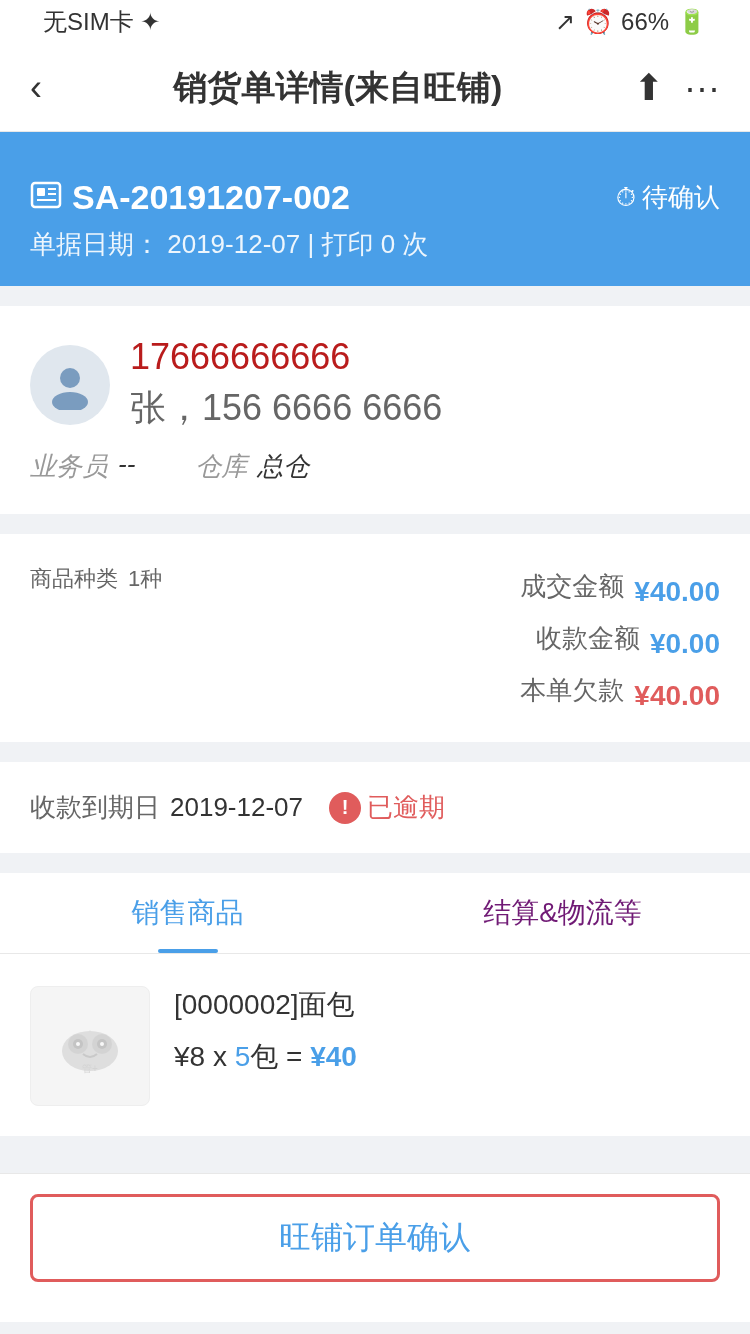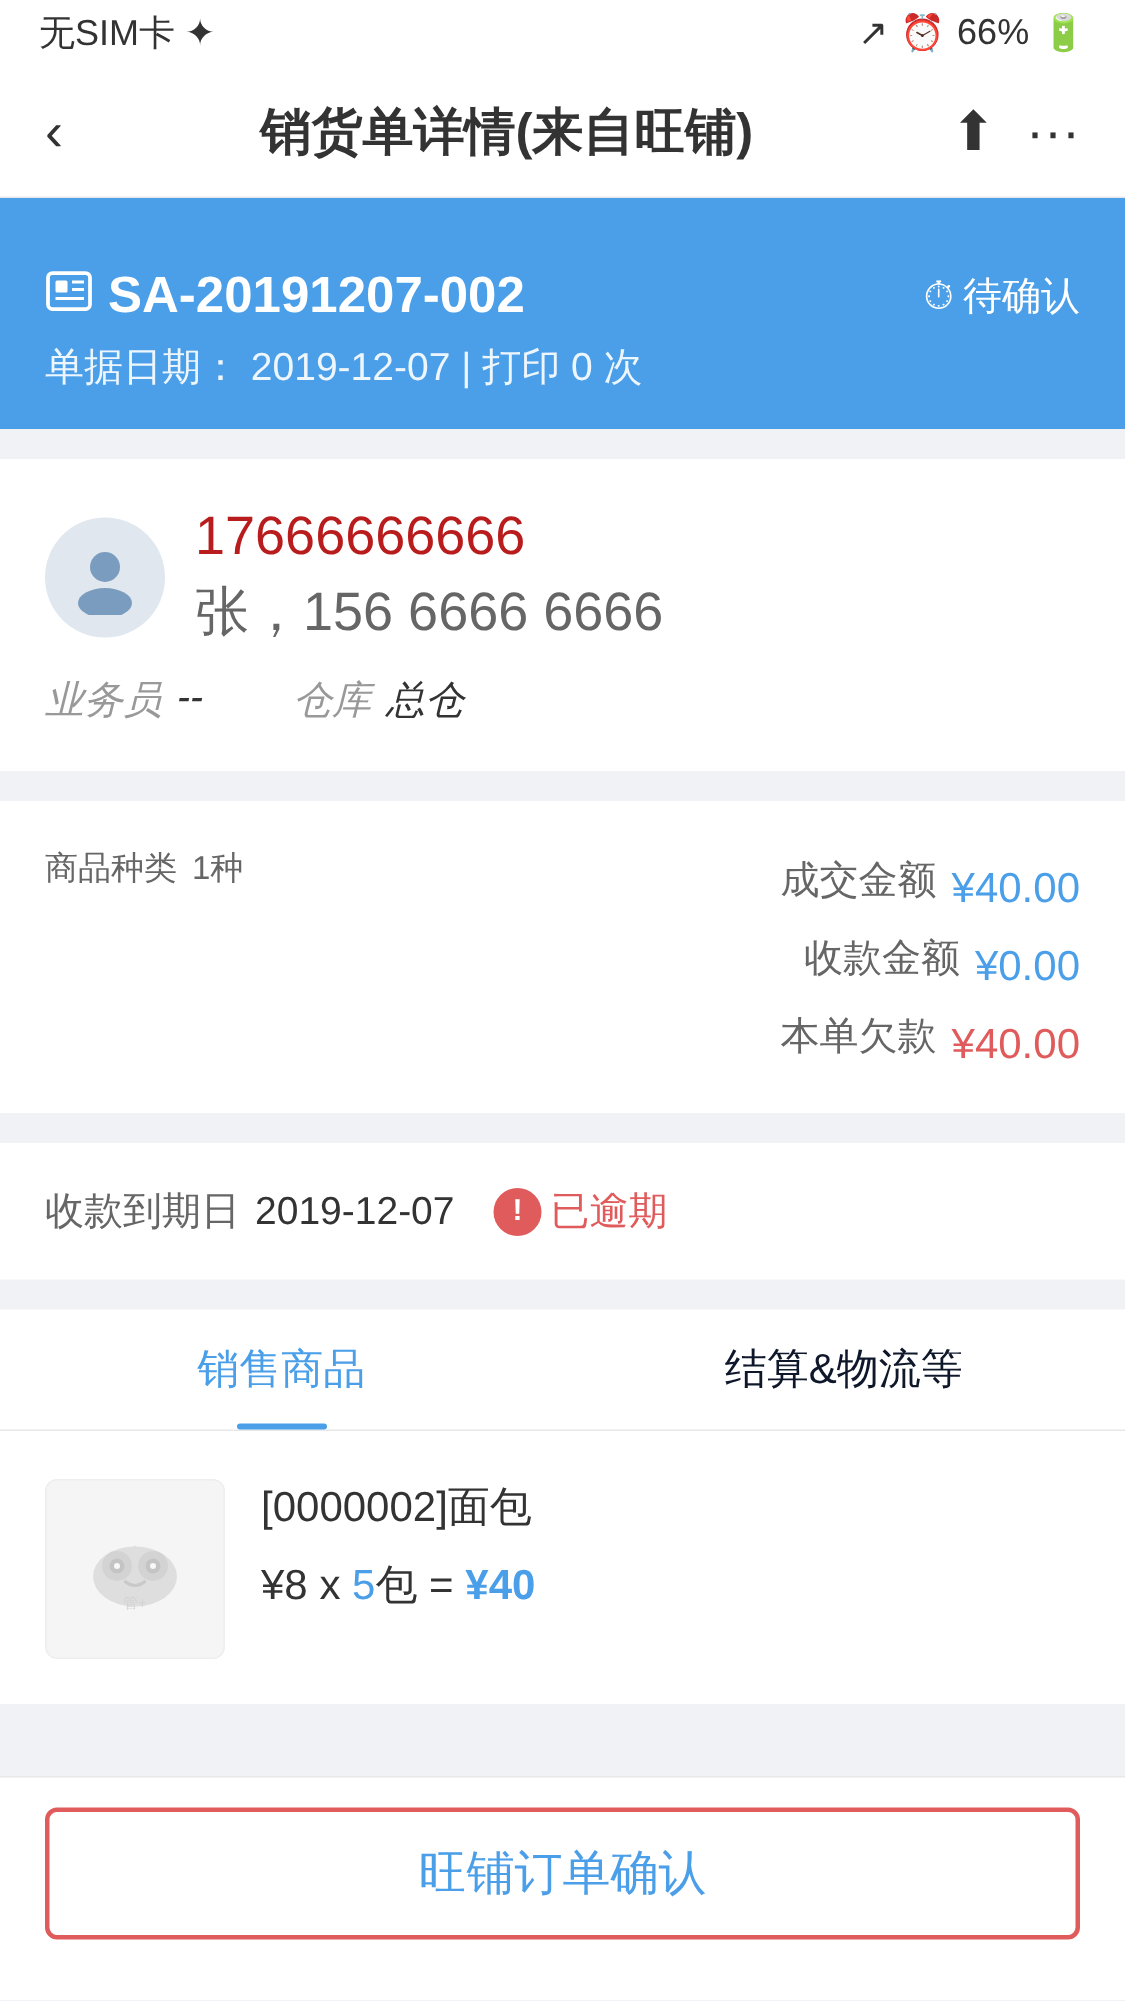--- a/index.html
+++ b/index.html
@@ -13,21 +13,21 @@
       color: #333;
     }
 
     
     .status-bar {
       height: 44px;
       background: #fff;
       display: flex;
       align-items: center;
       justify-content: space-between;
-      padding: 0 26px;
+      padding: 0 43px;
       font-size: 24px;
       font-weight: 500;
       gap: 48px;
     }
     .status-left {
       display: flex;
       align-items: center;
       gap: 12px;
     }
     .status-center {
@@ -175,21 +175,21 @@
       align-items: flex-end;
       gap: 8px;
     }
     .amount-row {
       display: flex;
       align-items: center;
       gap: 10px;
       font-size: 26px;
     }
     .amount-label { color: #666; }
-    .amount-value { color: #4a9fe8; font-weight: 400; font-size: 28px; margin-top: 12px; }
+    .amount-value { color: #4a9fe8; font-weight: 700; font-size: 28px; margin-top: 12px; }
     .amount-value.red { color: #e05c5c; }
 
     
     .due-section {
       background: #fff;
       padding: 28px 30px;
       margin-top: 20px;
       display: flex;
       align-items: center;
       gap: 10px;
@@ -225,21 +225,21 @@
       display: flex;
       border-bottom: 1px solid #e8e8e8;
     }
     .tab-item {
       flex: 1;
       height: 80px;
       display: flex;
       align-items: center;
       justify-content: center;
       font-size: 28px;
-      color: #0f172a;
+      color: #701a75;
       position: relative;
       cursor: pointer;
     }
     .tab-item.active {
       color: #4a9fe8;
     }
     .tab-item.active::after {
       content: '';
       position: absolute;
       bottom: 0;
@@ -288,21 +288,21 @@
 
     
     .empty-space {
       height: 300px;
       background: #f0f2f5;
     }
 
     
     .bottom-bar {
       position: fixed;
-      bottom: 1px;
+      bottom: 12px;
       left: 0;
       width: 750px;
       background: #fff;
       padding: 20px 30px 40px;
       border-top: 1px solid #e8e8e8;
     }
     .confirm-btn {
       width: 100%;
       height: 88px;
       border: 3px solid #e05c5c;

